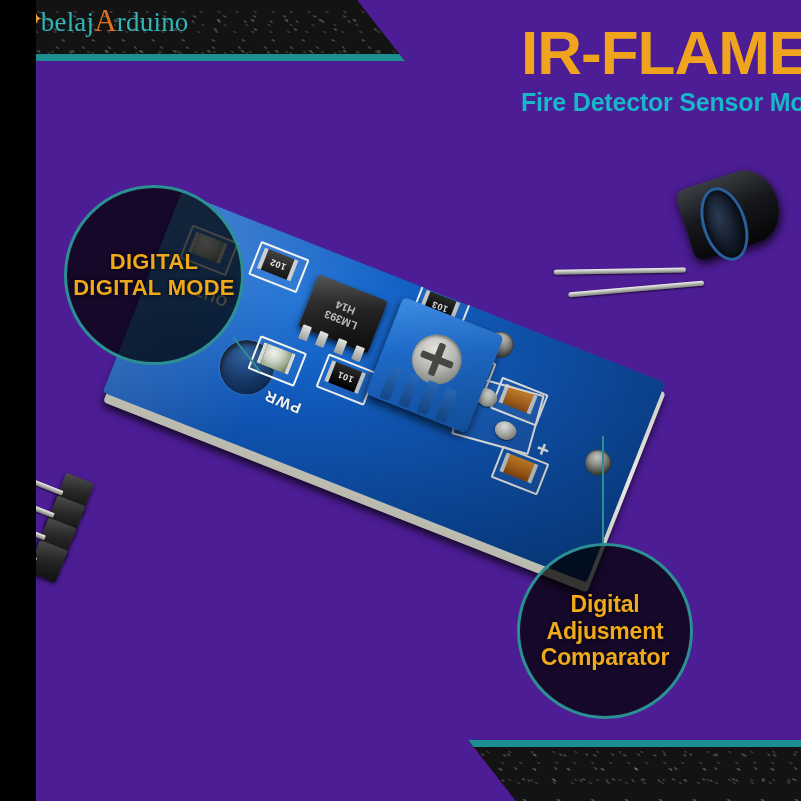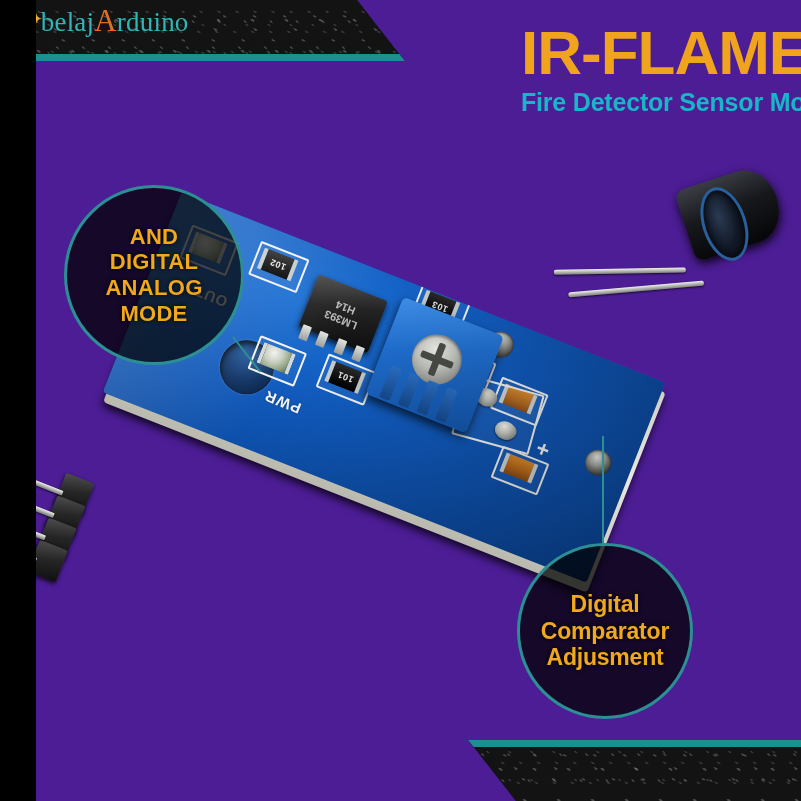--- a/index.html
+++ b/index.html
@@ -458,31 +458,30 @@
   <div id="headline-block">
     <div id="title-main">IR-FLAME</div>
     <div id="title-sub">Fire Detector Sensor Module</div>
   </div>
 
   <div class="leader" id="leader-analog"></div>
   <div class="leader" id="leader-comparator"></div>
 
   <div class="callout" id="callout-analog">
     <div class="callout-text">
-      <div>AND</div>
       <div>DIGITAL</div>
-      <div>ANALOG MODE</div>
+      <div>DIGITAL MODE</div>
     </div>
   </div>
 
   <div class="callout" id="callout-comparator">
     <div class="callout-text">
       <div>Digital</div>
+      <div>Adjusment</div>
       <div>Comparator</div>
-      <div>Adjusment</div>
     </div>
   </div>
 
   <div id="pcb-assembly">
 
     <div id="pin-header">
       <div class="hdr-pin" style="left:-118px; top:6px; width:122px;"></div>
       <div class="hdr-pin" style="left:-118px; top:30px; width:122px;"></div>
       <div class="hdr-pin" style="left:-118px; top:54px; width:122px;"></div>
       <div class="hdr-pin" style="left:-118px; top:78px; width:122px;"></div>

